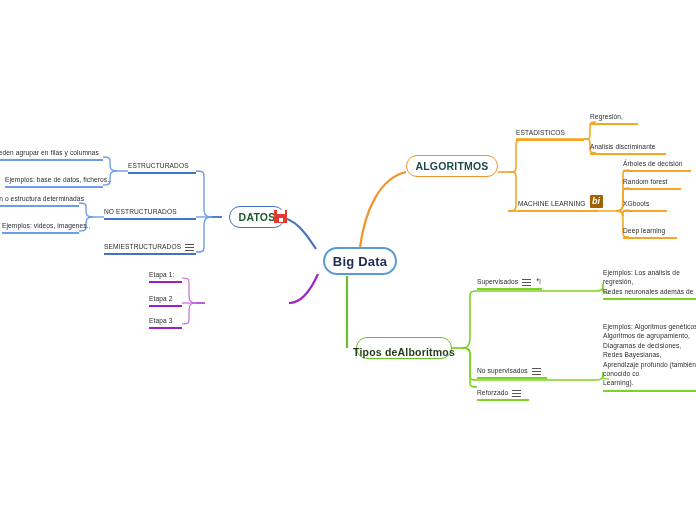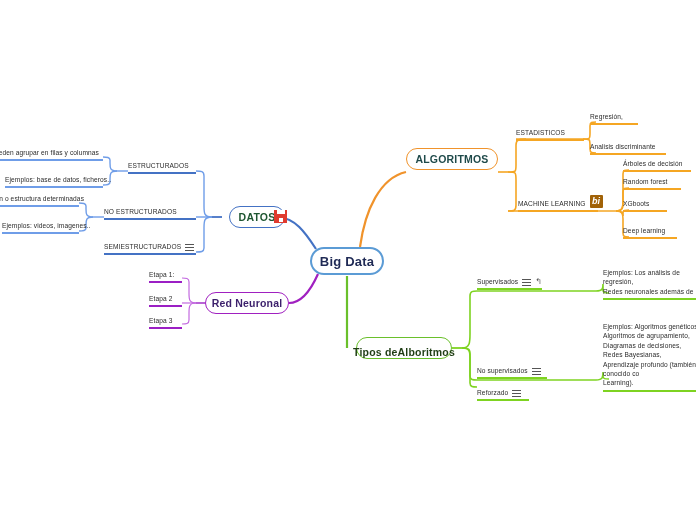--- a/index.html
+++ b/index.html
@@ -25,21 +25,21 @@
     position: absolute;
     left: 0; top: 0;
     width: 696px;
     height: 520px;
     pointer-events: none;
   }
 
   
   .node-central {
     position: absolute;
-    left: 310px;
+    left: 323px;
     top: 247px;
     width: 74px;
     height: 28px;
     border: 2px solid #5b9bd5;
     border-radius: 14px;
     background: #ffffff;
     display: flex;
     align-items: center;
     justify-content: center;
     box-sizing: border-box;
@@ -65,21 +65,21 @@
     box-sizing: border-box;
     z-index: 6;
     height: 22px;
   }
   .node-pill span {
     font-size: 10.5px;
     font-weight: bold;
     letter-spacing: .2px;
     white-space: nowrap;
   }
-  .node-algoritmos { left: 406px; top: 148px; width: 92px; border-color: #f0932b; text-align: right; }
+  .node-algoritmos { left: 406px; top: 155px; width: 92px; border-color: #f0932b; text-align: right; }
   .node-algoritmos span { color: #1f4a4a; }
   .node-datos { left: 229px; top: 206px; width: 56px; border-color: #4472c4; }
   .node-datos span { color: #1e5631; }
   .node-redneuronal { left: 205px; top: 292px; width: 84px; border-color: #a020c0; }
   .node-redneuronal span { color: #3b1f6b; }
   .node-tipos { left: 356px; top: 337px; width: 96px; border-color: #6ac02b; align-items: flex-end; }
   .node-tipos span { color: #1f3d14; }
 
   
   .leaf {
@@ -301,23 +301,20 @@
 
   <div class="leaf c-blue" style="left:104px; top:242px; width:92px;">
     <span class="txt">SEMIESTRUCTURADOS</span>
     <span class="icon-hamburger">
         <i></i>
         <i></i>
         <i></i>
       </span>
   </div>
 
-  <div class="node-pill node-redneuronal">
-    <span>Red Neuronal</span>
-  </div>
 
   <div class="leaf c-purple" style="left:149px; top:270px; width:33px;">
     <span class="txt">Etapa 1:</span>
   </div>
   <div class="leaf c-purple" style="left:149px; top:294px; width:33px;">
     <span class="txt">Etapa 2</span>
   </div>
   <div class="leaf c-purple" style="left:149px; top:316px; width:33px;">
     <span class="txt">Etapa 3</span>
   </div>

